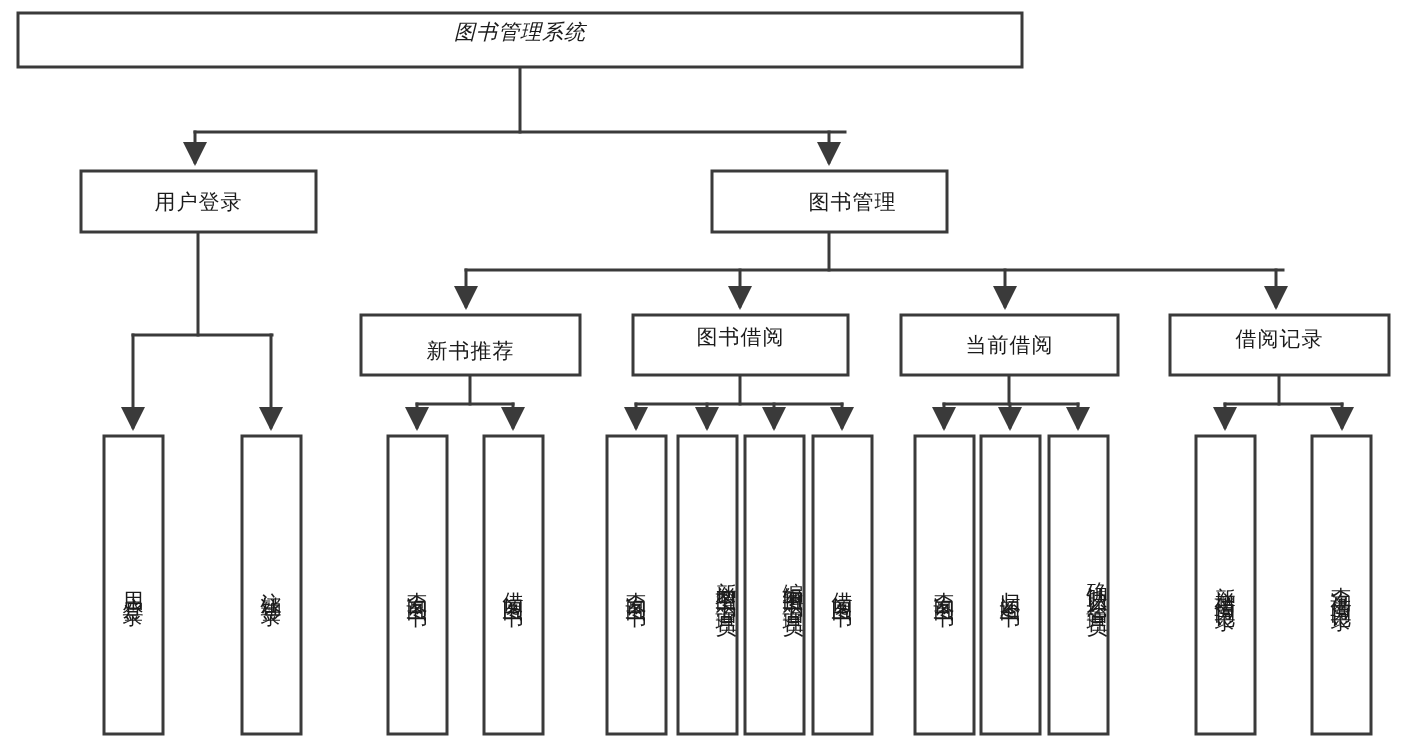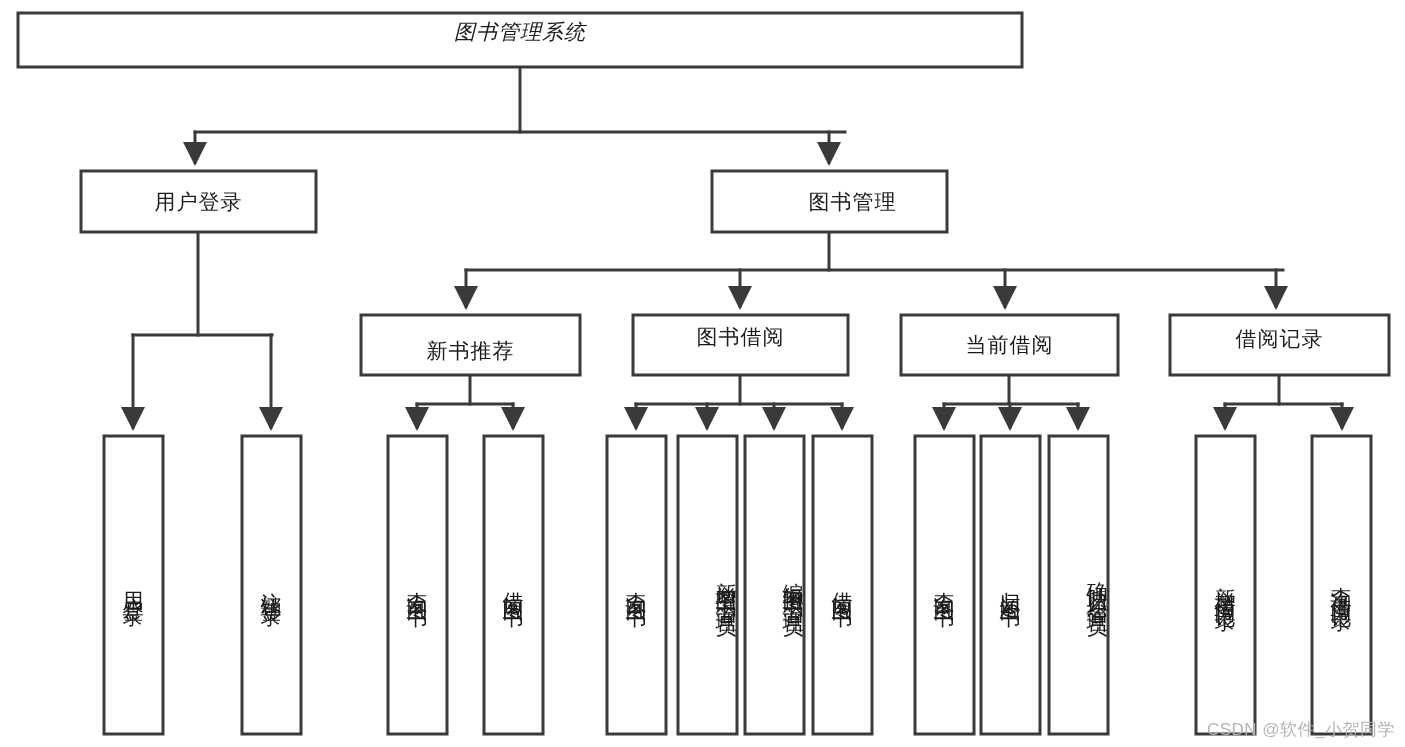--- a/index.html
+++ b/index.html
@@ -196,15 +196,14 @@
   <div class="node-label-v" style="left:745px; top:436px; width:59px; height:298px; align-items:flex-start; padding-top:4px; box-sizing:border-box;">编辑图书（管理员）</div>
   <div class="node-label-v" style="left:813px; top:436px; width:59px; height:298px;">借阅图书</div>
 
   <div class="node-label-v" style="left:915px; top:436px; width:59px; height:298px;">查询图书</div>
   <div class="node-label-v" style="left:981px; top:436px; width:59px; height:298px;">归还图书</div>
   <div class="node-label-v" style="left:1049px; top:436px; width:59px; height:298px; align-items:flex-start; padding-top:4px; box-sizing:border-box;">确认归还（管理员）</div>
 
   <div class="node-label-v" style="left:1196px; top:436px; width:59px; height:298px;">新增借阅记录</div>
   <div class="node-label-v" style="left:1312px; top:436px; width:59px; height:298px;">查询借阅记录</div>
 
-  <div id="watermark">CSDN @软件_小贺同学</div>
 
 </div>
 
 </body></html>

